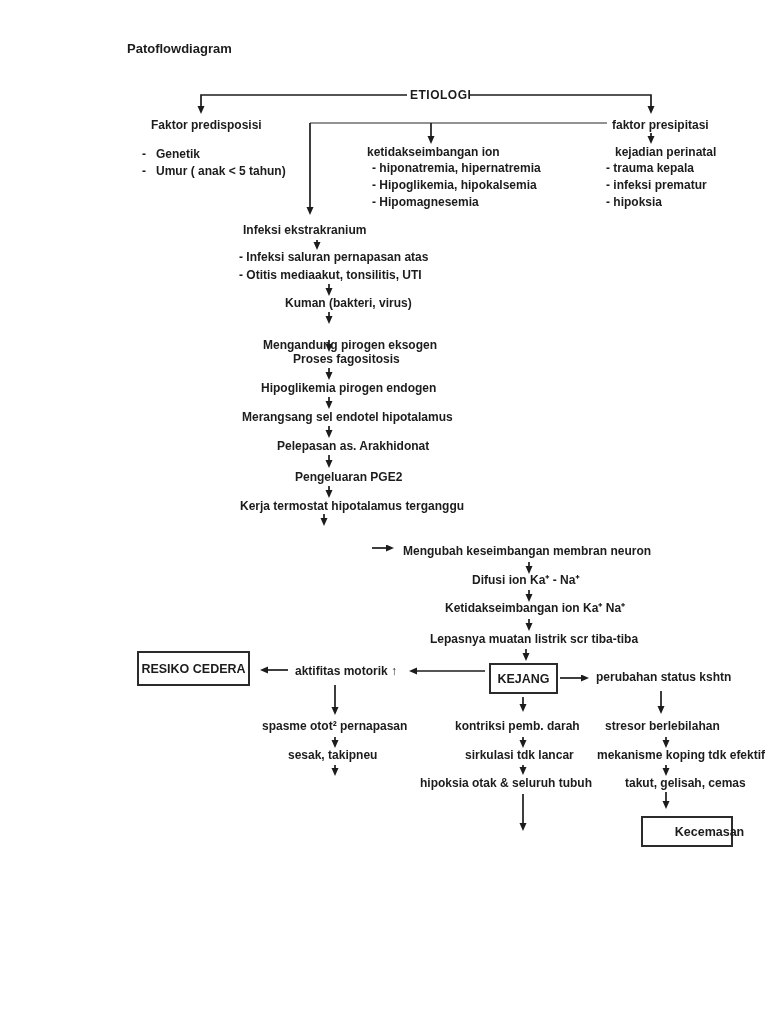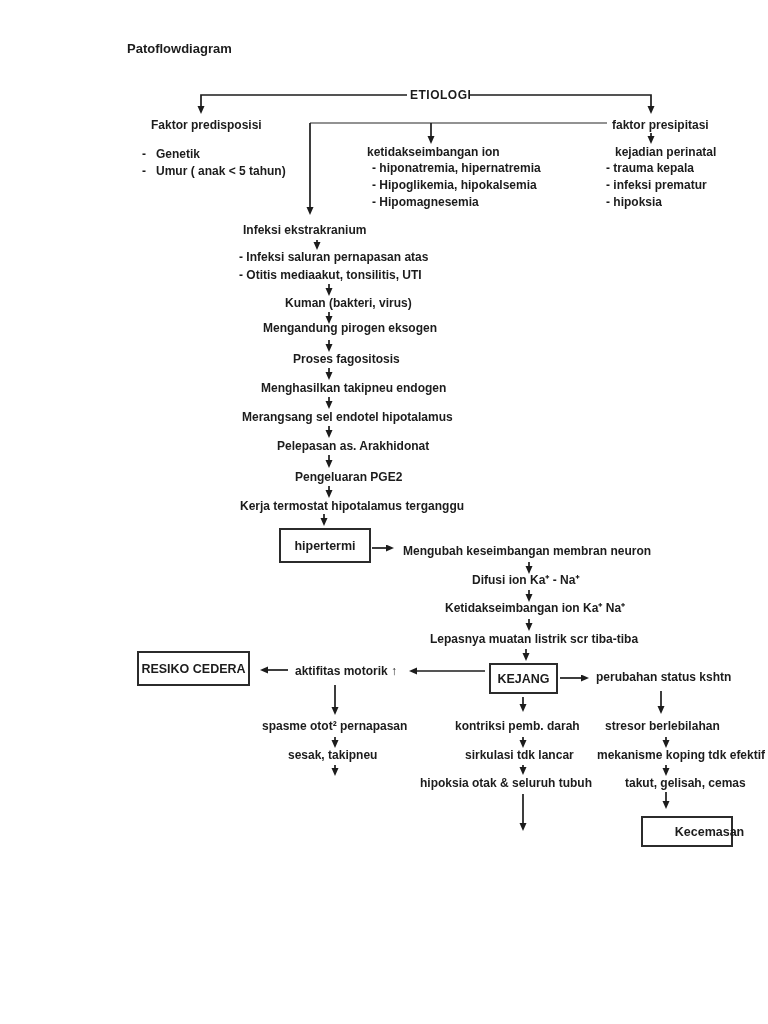--- a/index.html
+++ b/index.html
@@ -116,31 +116,28 @@
   <div class="t" style="left:573px;top:119px;">faktor presipitasi</div>
   <div class="t" style="left:576px;top:146px;">kejadian perinatal</div>
   <div class="t" style="left:567px;top:162px;">- trauma kepala</div>
   <div class="t" style="left:567px;top:179px;">- infeksi prematur</div>
   <div class="t" style="left:567px;top:196px;">- hipoksia</div>
 
   <div class="t" style="left:204px;top:224px;">Infeksi ekstrakranium</div>
   <div class="t" style="left:200px;top:251px;">- Infeksi saluran pernapasan atas</div>
   <div class="t" style="left:200px;top:269px;">- Otitis mediaakut, tonsilitis, UTI</div>
   <div class="t" style="left:246px;top:297px;">Kuman (bakteri, virus)</div>
-  <div class="t" style="left:224px;top:322px;">Mengandung pirogen eksogen</div>
+  <div class="t" style="left:224px;top:339px;">Mengandung pirogen eksogen</div>
   <div class="t" style="left:254px;top:353px;">Proses fagositosis</div>
-  <div class="t" style="left:222px;top:382px;">Menghasilkan takipneu endogen</div>
+  <div class="t" style="left:222px;top:382px;">Hipoglikemia pirogen endogen</div>
   <div class="t" style="left:203px;top:411px;">Merangsang sel endotel hipotalamus</div>
   <div class="t" style="left:238px;top:440px;">Pelepasan as. Arakhidonat</div>
   <div class="t" style="left:256px;top:471px;">Pengeluaran PGE2</div>
   <div class="t" style="left:201px;top:500px;">Kerja termostat hipotalamus terganggu</div>
 
-  <div class="box" style="left:240px;top:528px;width:92px;height:35px;">
-    <span>hipertermi</span>
-  </div>
 
   <div class="t" style="left:364px;top:545px;">Mengubah keseimbangan membran neuron</div>
   <div class="t" style="left:433px;top:574px;">Difusi ion Ka⁺ - Na⁺</div>
   <div class="t" style="left:406px;top:602px;">Ketidakseimbangan ion Ka⁺ Na⁺</div>
   <div class="t" style="left:391px;top:633px;">Lepasnya muatan listrik scr tiba-tiba</div>
 
   <div class="box" style="left:450px;top:663px;width:69px;height:31px;">
     <span>KEJANG</span>
   </div>
 

